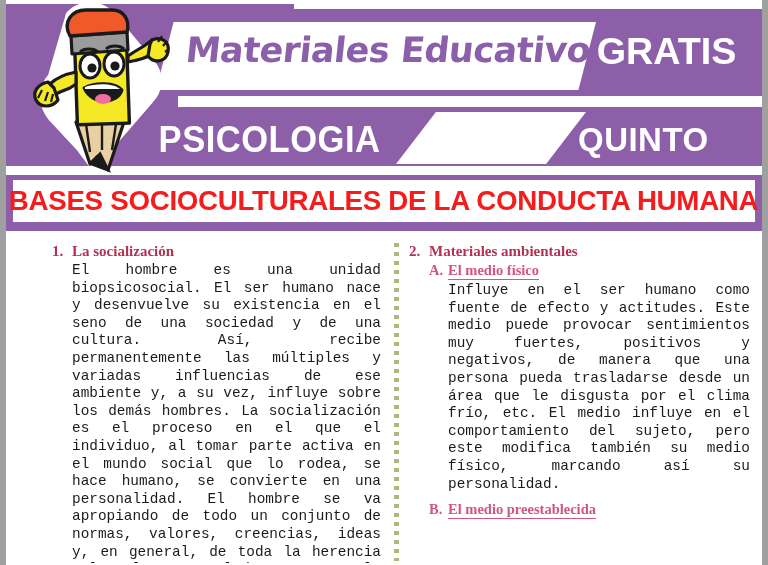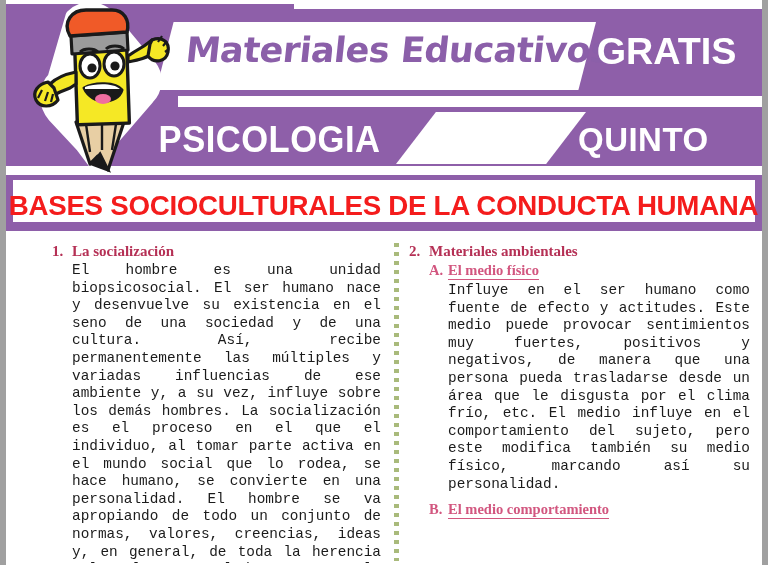--- a/index.html
+++ b/index.html
@@ -155,21 +155,21 @@
     height: 56px;
     background: #8e5fa9;
     box-sizing: border-box;
     padding: 5px 7px 9px 7px;
   }
   #red-title-inner {
     width: 100%;
     height: 100%;
     background: #ffffff;
     display: flex;
-    align-items: flex-end;
+    align-items: center;
     justify-content: center;
   }
   #red-title-text {
     font-family: "Liberation Sans", sans-serif;
     font-weight: bold;
     font-size: 28px;
     color: #f41c1c;
     letter-spacing: -0.3px;
     transform: scaleX(0.99);
     white-space: nowrap;
@@ -356,19 +356,19 @@
         <div class="sub-heading">
           <span class="sub-letter">A.</span>
           <span class="sub-label">El medio físico</span>
         </div>
         <p class="para sub-body">Influye en el ser humano como fuente de efecto y actitudes. Este medio puede provocar sentimientos muy fuertes, positivos y negativos, de manera que una persona pueda trasladarse desde un área que le disgusta por el clima frío, etc. El medio influye en el comportamiento del sujeto, pero este modifica también su medio físico, marcando así su personalidad.</p>
       </div>
 
       <div class="sub-block">
         <div class="sub-heading">
           <span class="sub-letter">B.</span>
-          <span class="sub-label">El medio comportamiento</span>
+          <span class="sub-label">El medio preestablecida</span>
         </div>
       </div>
     </div>
   </div>
 
 </div>
 
 </body></html>

